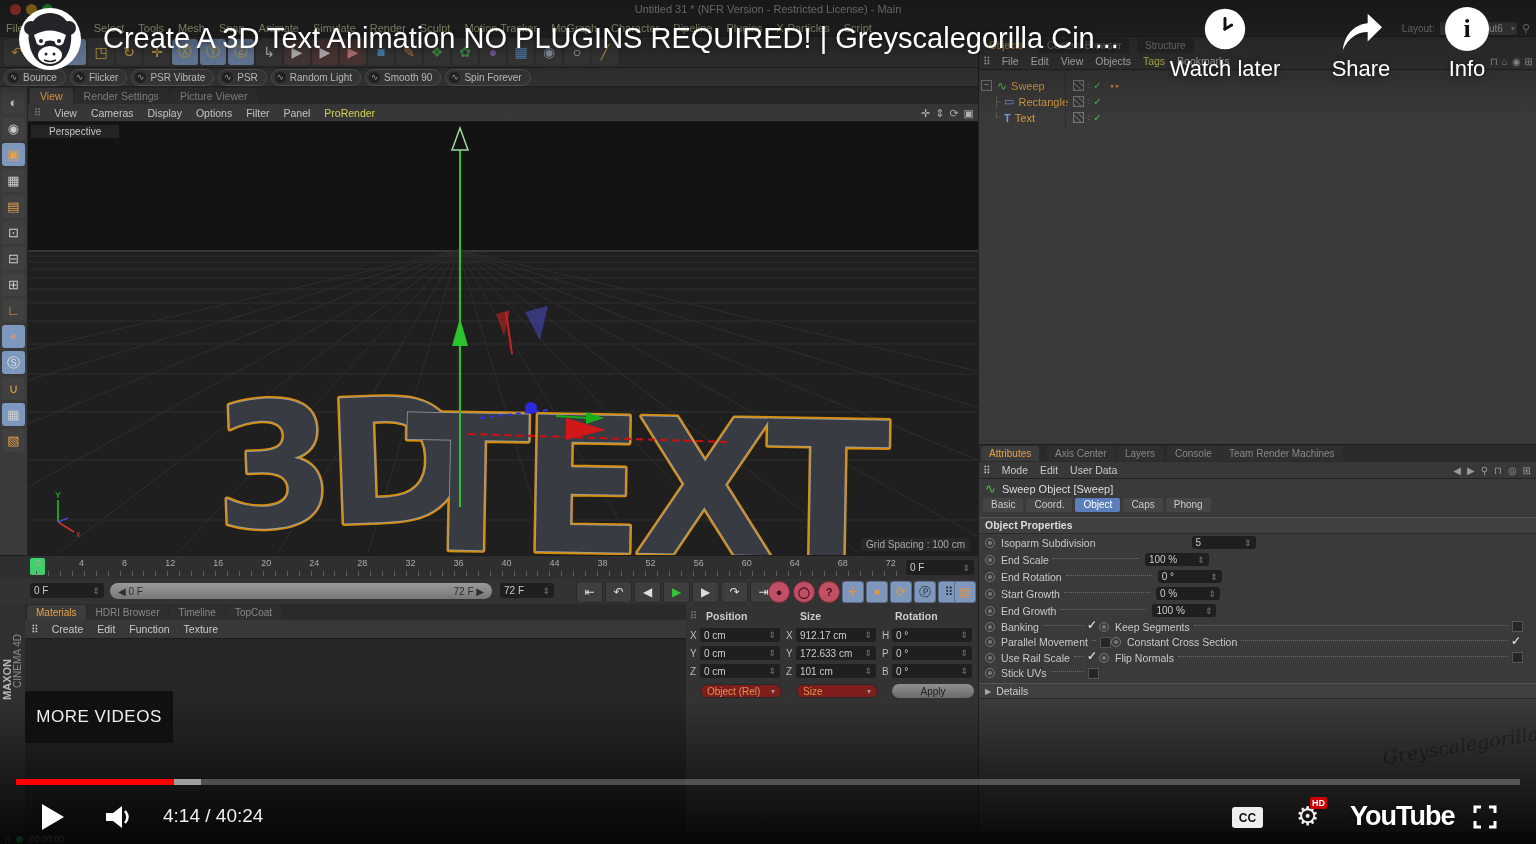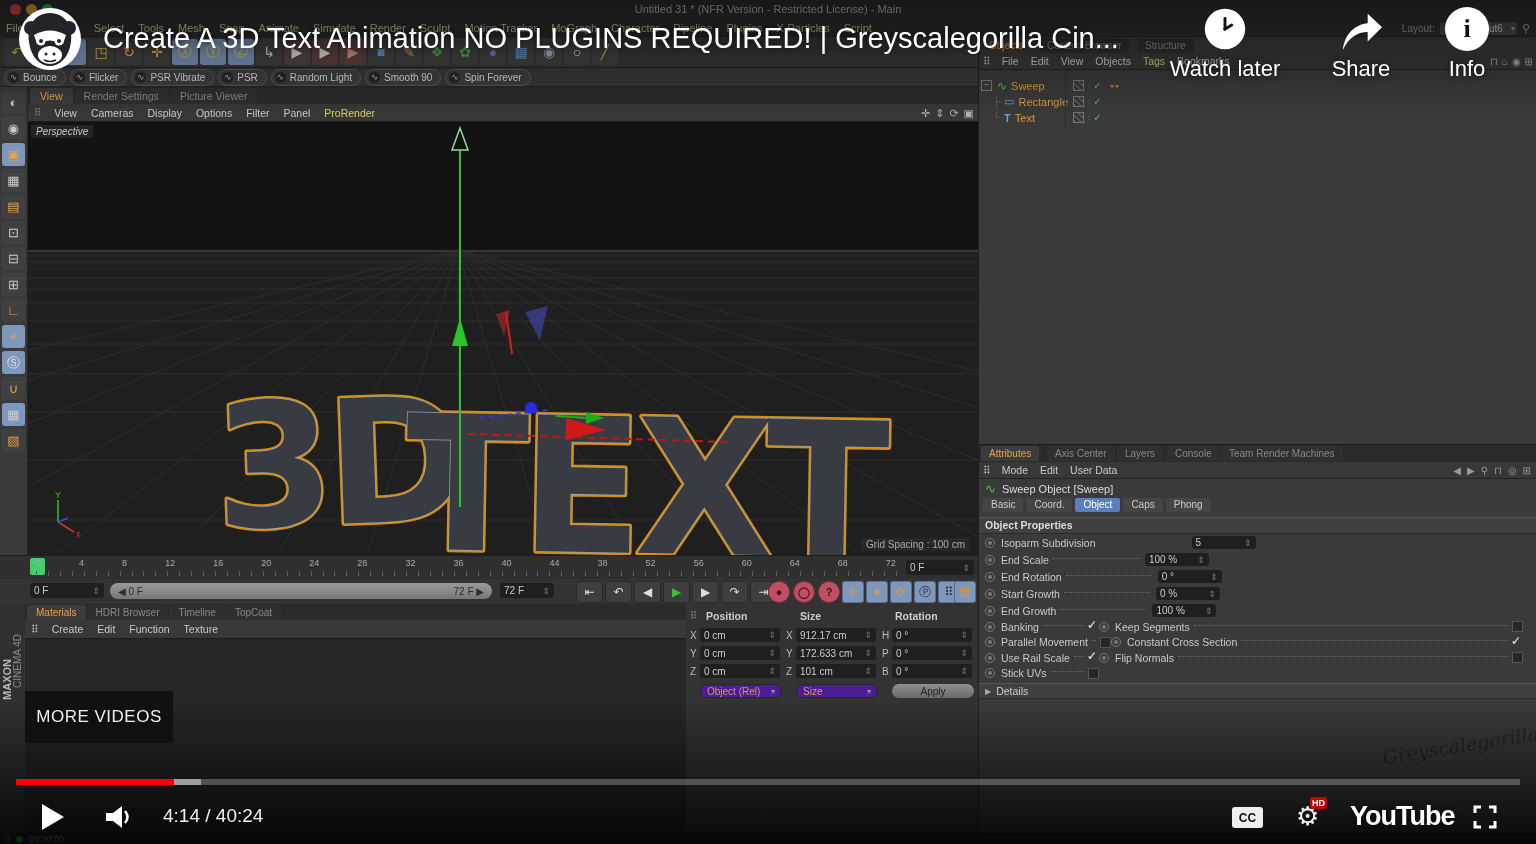--- a/index.html
+++ b/index.html
@@ -38,21 +38,21 @@
   .vtabs{left:28px;top:87px;width:950px;height:17px;background:#2a2a2a;display:flex;align-items:flex-end;gap:1px;padding-left:2px;box-sizing:border-box;}
   .vtab{height:16px;line-height:16px;padding:0 10px;font-size:10.5px;background:#2f2f2f;color:#888;border-radius:3px 3px 0 0;}
   .vtab.active{background:#3c3c3c;color:#e8a04a;}
   .vmenu{left:28px;top:104px;width:950px;height:18px;background:#383838;border-bottom:1px solid #1d1d1d;
     display:flex;align-items:center;gap:14px;padding-left:6px;box-sizing:border-box;}
   .vmenu .vm{color:#c9c9c9;font-size:10.5px;}
   .vmenu-icons{position:absolute;right:4px;top:0;height:18px;display:flex;align-items:center;gap:5px;}
   .vmenu-icons span{color:#b5b5b5;font-size:11px;}
   .grip{color:#8a8a8a;font-size:10px;letter-spacing:-1px;}
   .viewport{left:28px;top:122px;width:950px;height:433px;background:#141414;overflow:hidden;}
-  .vplabel{position:absolute;left:3px;top:3px;background:rgba(40,40,40,.85);color:#c5c5c5;font-size:10px;padding:1px 5px;font-style:italic;}
+  .vplabel{position:absolute;left:3px;top:3px;background:rgba(40,40,40,.85);color:#c5c5c5;font-size:10px;padding:1px 18px;}
   .gridlabel{position:absolute;right:8px;bottom:4px;background:rgba(43,43,43,.7);color:#aaa;font-size:10px;padding:1px 5px;}
   
   .ruler{left:0;top:555px;width:978px;height:24px;background:#2f2f2f;border-top:1px solid #1d1d1d;border-bottom:1px solid #1d1d1d;}
   .playhead{position:absolute;left:30px;top:2px;width:15px;height:17px;background:#3fd06b;border-radius:2px;}
   .rnums{position:absolute;left:36px;top:2px;width:860px;display:flex;justify-content:space-between;}
   .rnums span{color:#aaa;font-size:9px;}
   .rticks{position:absolute;left:36px;top:15px;width:862px;height:5px;
     background:repeating-linear-gradient(90deg,#5c5c5c 0,#5c5c5c 1px,transparent 1px,transparent 11.94px);}
   .tfield{background:#1f1f1f;border-radius:3px;color:#ccc;font-size:10px;display:flex;align-items:center;
     padding:0 4px;box-sizing:border-box;height:15px;}
@@ -75,21 +75,21 @@
   .ptab{height:15px;line-height:15px;padding:0 9px;font-size:10px;background:#2f2f2f;color:#888;border-radius:3px 3px 0 0;}
   .ptab.active{background:#3c3c3c;color:#e8a04a;}
   .pmenu{height:18px;background:#383838;border-bottom:1px solid #1d1d1d;display:flex;align-items:center;gap:14px;padding-left:6px;}
   .pmenu span{color:#c9c9c9;font-size:10.5px;}
   .coords{left:686px;top:604px;width:292px;height:229px;background:#333;}
   .chead{position:absolute;top:6px;color:#ccc;font-size:10.5px;font-weight:bold;}
   .clab{position:absolute;color:#bbb;font-size:10px;}
   .cfield{position:absolute;width:80px;height:14px;background:#1f1f1f;border-radius:3px;color:#ccc;font-size:10px;
     display:flex;align-items:center;padding:0 4px;box-sizing:border-box;}
   .cfield .spin{margin-left:auto;color:#777;font-size:9px;}
-  .cdrop{position:absolute;width:82px;height:14px;background:#4c1d95;border:1px solid #262626;border-radius:7px;
+  .cdrop{position:absolute;width:82px;height:14px;background:#7f1d1d;border:1px solid #262626;border-radius:7px;
     color:#d89b50;font-size:10px;display:flex;align-items:center;padding:0 6px;box-sizing:border-box;}
   .cdrop:after{content:"▾";margin-left:auto;color:#999;font-size:8px;}
   .capply{position:absolute;width:82px;height:14px;border-radius:7px;background:linear-gradient(#909090,#6a6a6a);
     color:#222;font-size:10px;display:flex;align-items:center;justify-content:center;}
   
   .rightcol{left:978px;top:37px;width:558px;height:796px;background:#3a3a3a;border-left:1px solid #202020;}
   .rtab{position:absolute;height:15px;line-height:15px;font-size:10px;padding:0 8px;background:#2f2f2f;color:#888;
     border-radius:3px 3px 0 0;top:1px;}
   .rtab.active{background:#3c3c3c;color:#e8a04a;}
   .ombar{position:absolute;left:0;top:16px;width:558px;height:17px;background:#383838;border-bottom:1px solid #242424;

